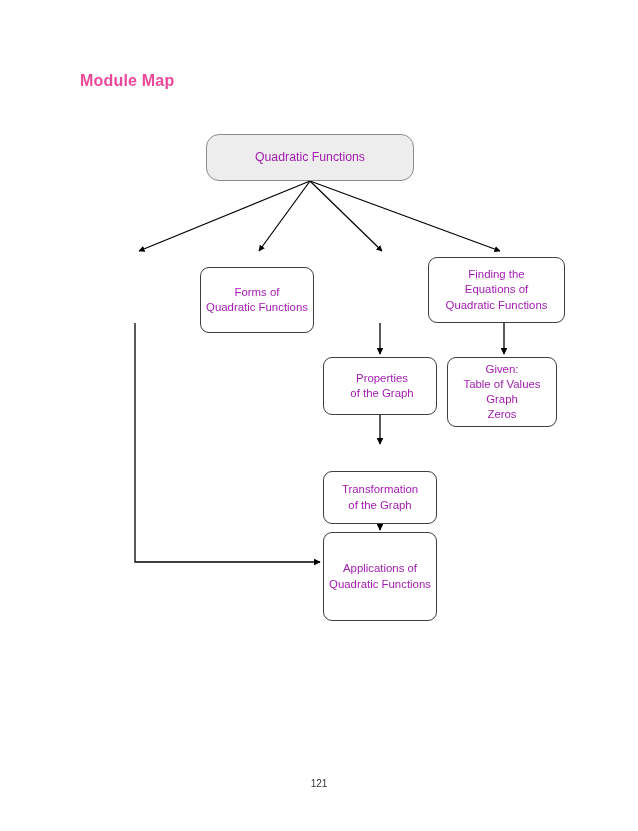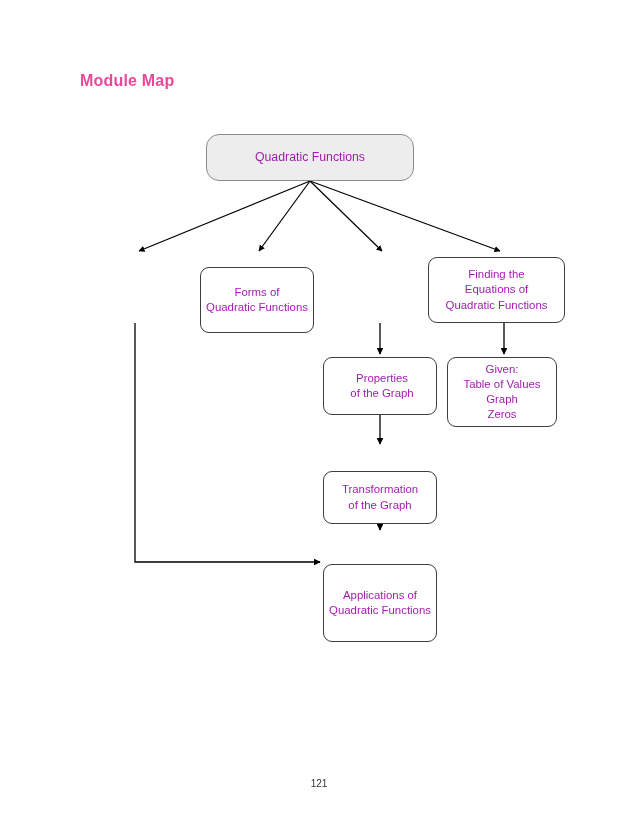--- a/index.html
+++ b/index.html
@@ -76,21 +76,21 @@
   }
 
   #node-root      { left:206px; top:134px; width:208px; height:47px; }
   #node-intro     { left:80px;  top:257px; width:110px; height:66px; }
   #node-forms     { left:200px; top:267px; width:114px; height:66px; }
   #node-graph     { left:323px; top:257px; width:114px; height:66px; }
   #node-finding   { left:428px; top:257px; width:137px; height:66px; }
   #node-props     { left:323px; top:357px; width:114px; height:58px;padding-left:8px; }
   #node-given     { left:447px; top:357px; width:110px; height:70px; }
   #node-transform { left:323px; top:447px; width:114px; height:53px;margin-top:24px; }
-  #node-apps      { left:323px; top:564px; width:114px; height:78px; }
+  #node-apps      { left:323px; top:532px; width:114px; height:89px; }
 
   #page-number {
     position: absolute;
     left: 0;
     top: 778px;
     width: 638px;
     text-align: center;
     font-size: 10px;
     color: #333333;
   }

